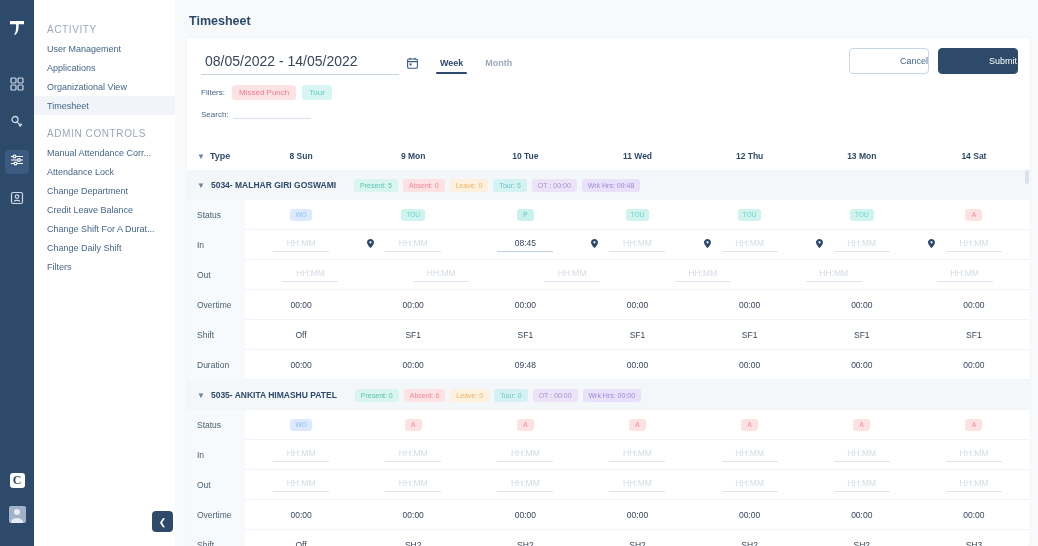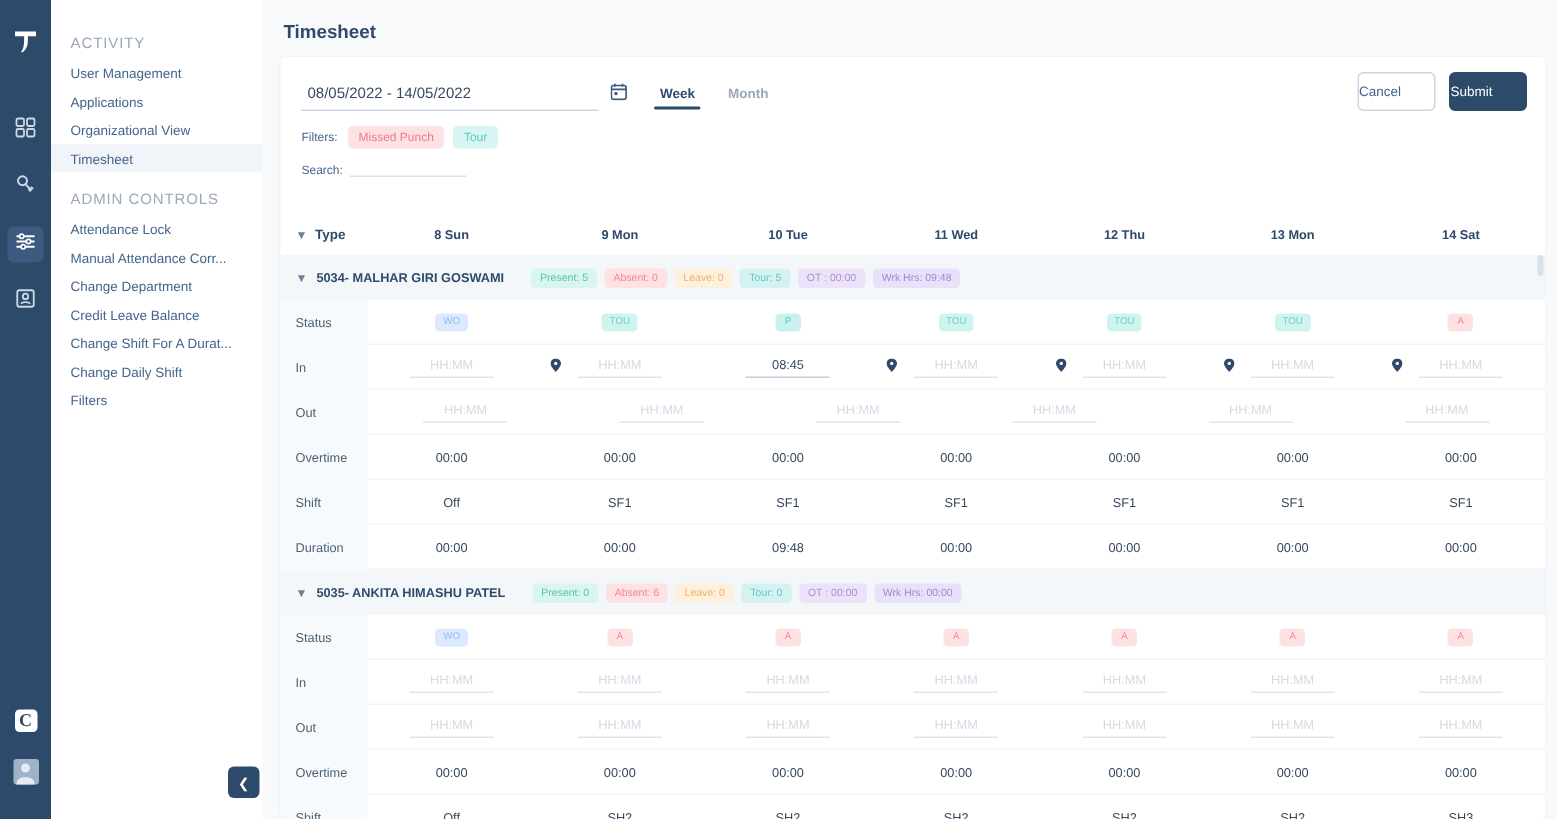--- a/index.html
+++ b/index.html
@@ -84,38 +84,38 @@
     height: 508px; position: relative; overflow: hidden;
     box-shadow: 0 0 2px rgba(40,70,110,.07);
   }
 
   
   .toolbar { padding: 14px 14px 0 14px; position: relative; }
   .tb-row1 { display: flex; align-items: flex-end; }
   .date-wrap { position: relative; width: 198px; }
   .date-input {
     width: 198px; border: none; border-bottom: 1px solid #c9d5e2;
-    font-size: 10px; color: #37475c; padding: 0 0 5px 4px;
+    font-size: 14px; color: #37475c; padding: 0 0 5px 4px;
     font-family: "Liberation Sans", sans-serif; background: transparent;
   }
   .cal-icon { margin-left: 8px; margin-bottom: 2px; }
   .tabs { display: flex; margin-left: 18px; margin-bottom: 1px; }
   .tab {
     font-size: 9px; color: #9aa8ba; padding: 0 4px 6px 4px; margin-right: 14px;
     position: relative; font-weight: bold;
   }
   .tab.active { color: #2e4a6b; }
   .tab.active::after {
     content: ""; position: absolute; left: 0; right: 0; bottom: 0;
     height: 2px; background: #2e4a6b; border-radius: 2px;
   }
   .actions { position: absolute; right: 12px; top: 10px; display: flex; }
   .btn {
-    font-size: 9px; border-radius: 4px; padding: 7px 0; width: 52px;
-    text-align: left; margin-left: 9px;
+    font-size: 9px; border-radius: 4px; padding: 7px 0; width: 80px;
+    text-align: right; margin-left: 9px;
   }
   .btn-cancel { border: 1px solid #c9d5e2; color: #45658c; background: #fff; }
   .btn-submit { background: #2e4a6b; color: #fff; border: 1px solid #2e4a6b; }
 
   .tb-row2 { display: flex; align-items: center; margin-top: 10px; }
   .flt-label { font-size: 8px; color: #45658c; margin-right: 7px; }
   .chip { font-size: 8px; border-radius: 3px; padding: 3px 7px; margin-right: 6px; }
   .chip-missed { background: #fde2e4; color: #f3798a; }
   .chip-tour { background: #d7f5f2; color: #62ccc4; }
   .tb-row3 { display: flex; align-items: flex-end; margin-top: 9px; }
@@ -259,22 +259,22 @@
   </div>
 
   <div class="sidebar">
     <div class="nav-section">ACTIVITY</div>
     <div class="nav-item">User Management</div>
     <div class="nav-item">Applications</div>
     <div class="nav-item">Organizational View</div>
     <div class="nav-item active">Timesheet</div>
 
     <div class="nav-section second">ADMIN CONTROLS</div>
+    <div class="nav-item">Manual Attendance Corr...</div>
     <div class="nav-item">Attendance Lock</div>
-    <div class="nav-item">Manual Attendance Corr...</div>
     <div class="nav-item">Change Department</div>
     <div class="nav-item">Credit Leave Balance</div>
     <div class="nav-item">Change Shift For A Durat...</div>
     <div class="nav-item">Change Daily Shift</div>
     <div class="nav-item">Filters</div>
   </div>
 
   <div class="collapse-btn">
     <span>❮</span>
   </div>

